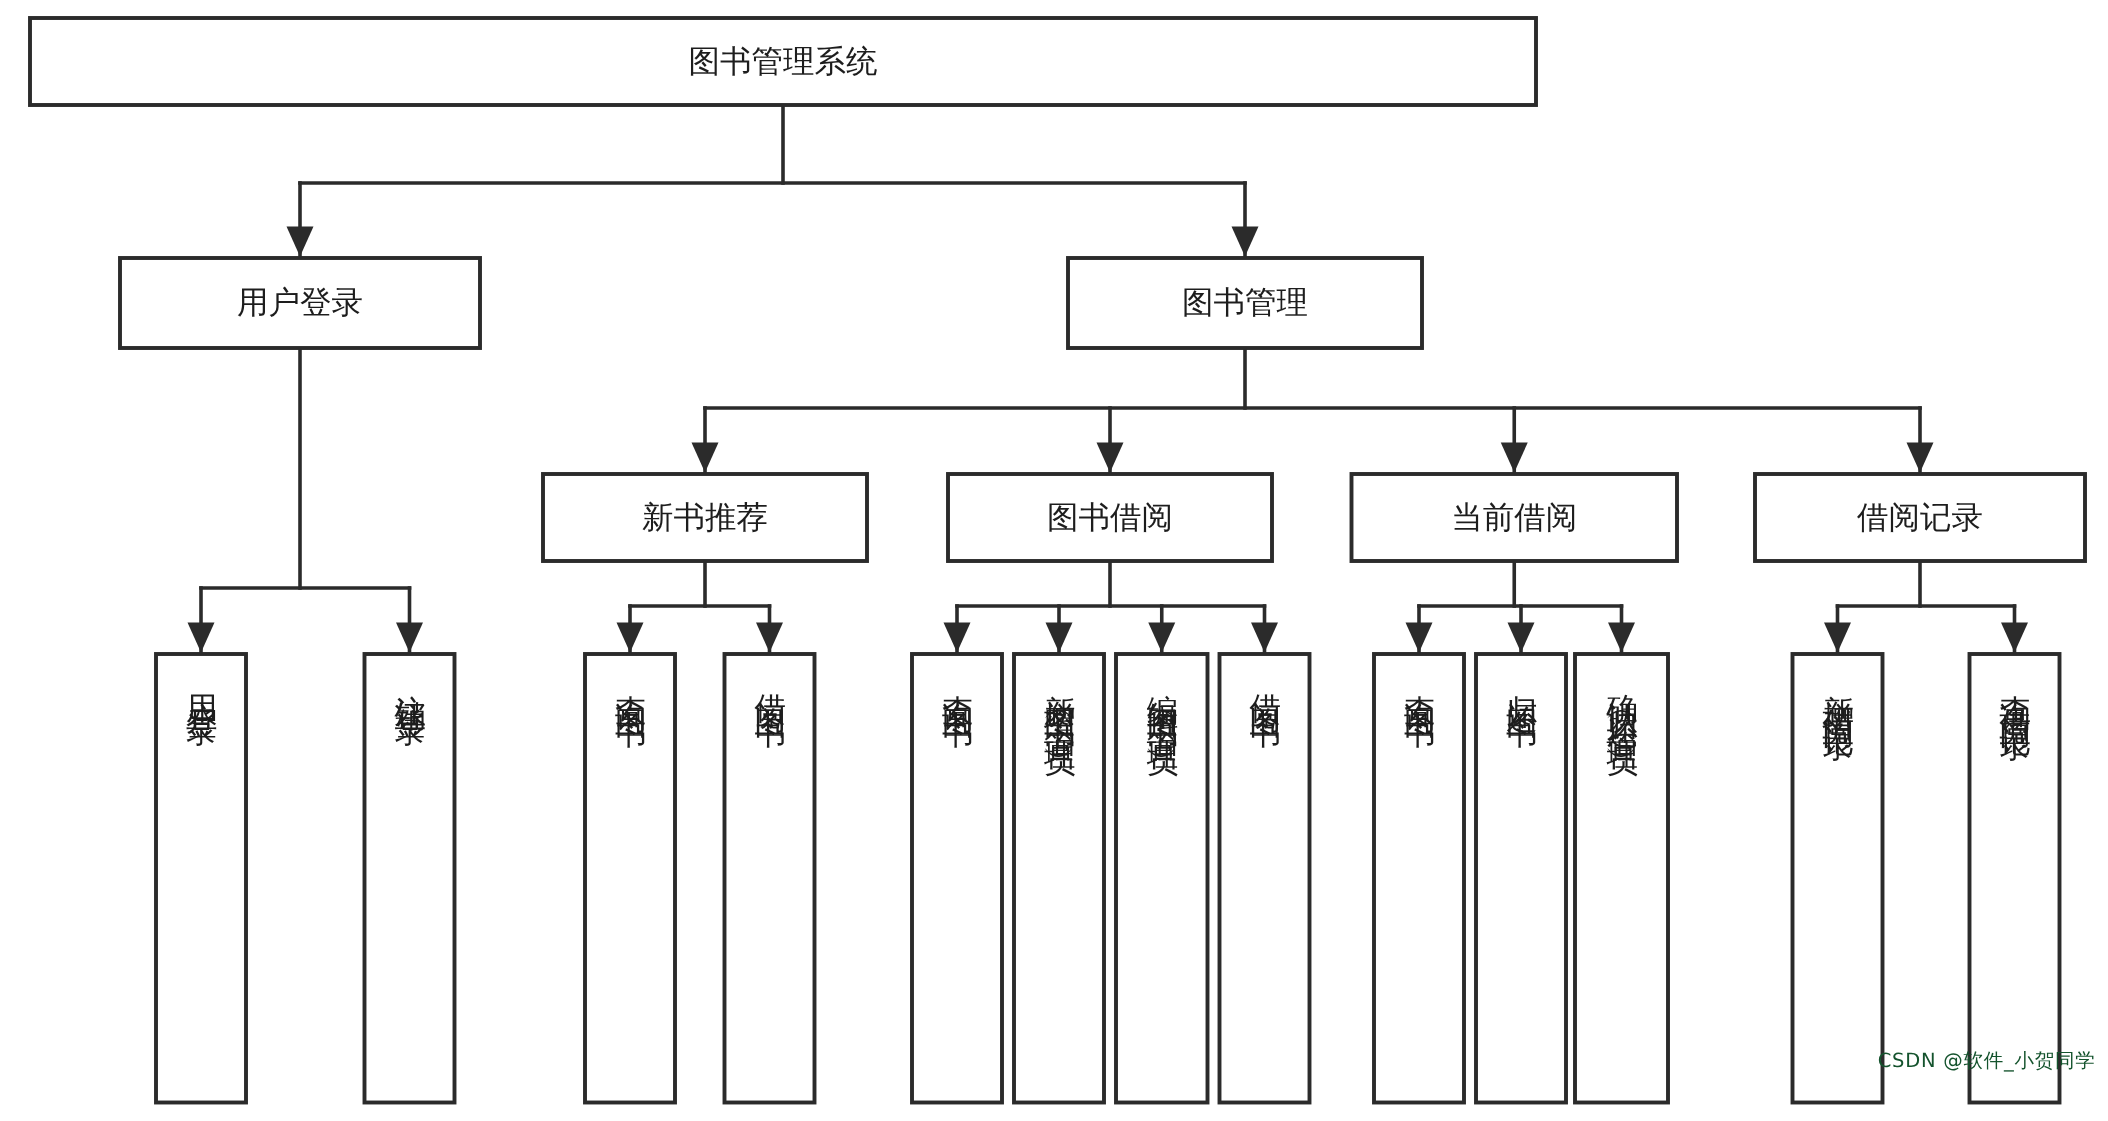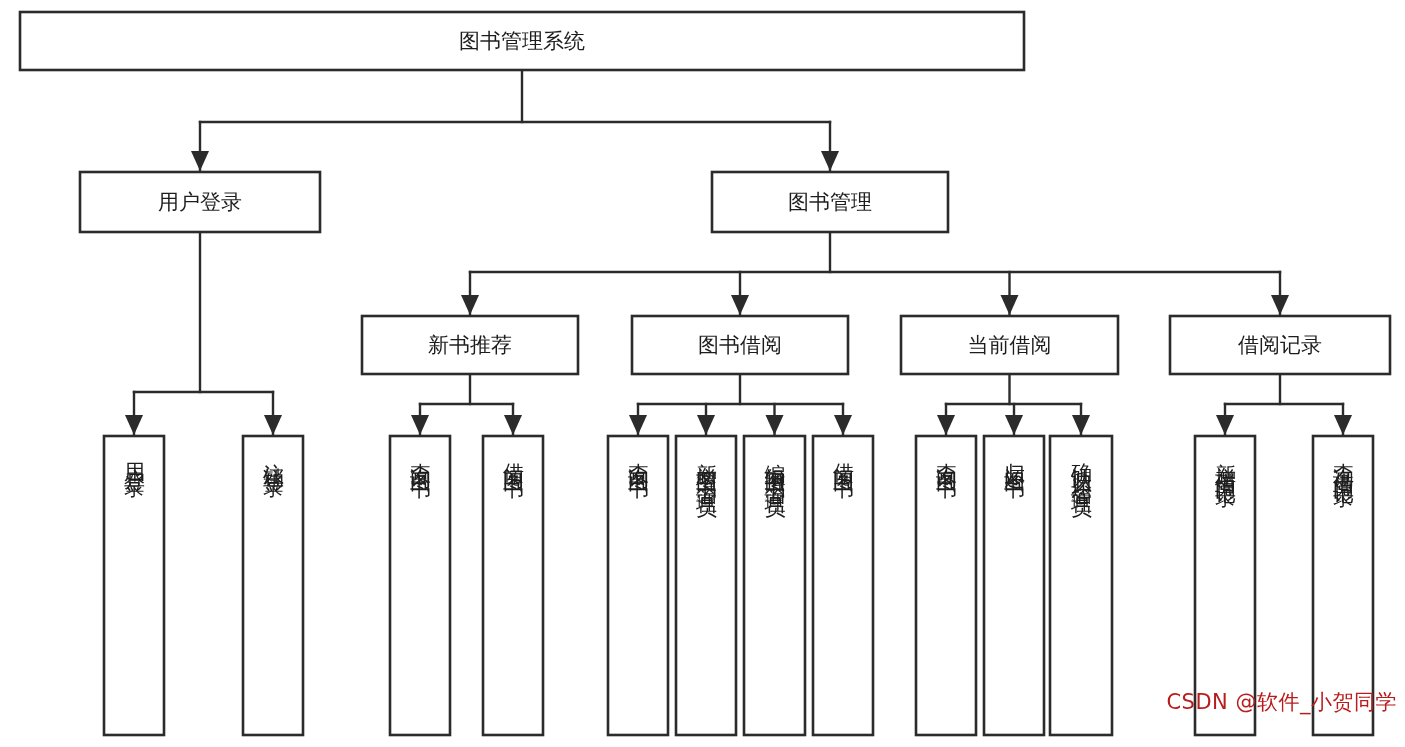--- a/index.html
+++ b/index.html
@@ -71,22 +71,22 @@
     line-height: 1.0;
     letter-spacing: 5px;
     color: #1d1d1d;
     white-space: nowrap;
   }
   .watermark {
     position: absolute;
     right: 8px;
     bottom: 4px;
     font-family: "DejaVu Sans", "Liberation Sans", sans-serif;
-    font-size: 21px;
-    color: #b91c1c;
+    font-size: 13px;
+    color: #14532d;
     letter-spacing: 0.5px;
     white-space: nowrap;
   }
 </style>
 </head>
 <body>
 
 <div id="diagram-root">
 
   <svg id="tree-svg" viewBox="0 0 1405 747">

